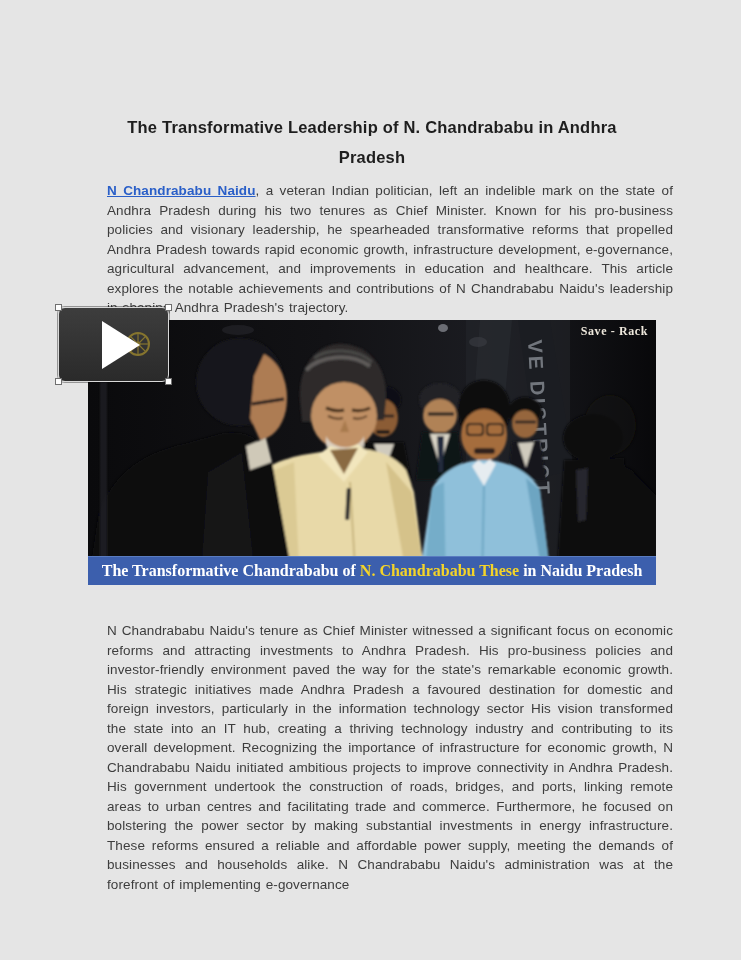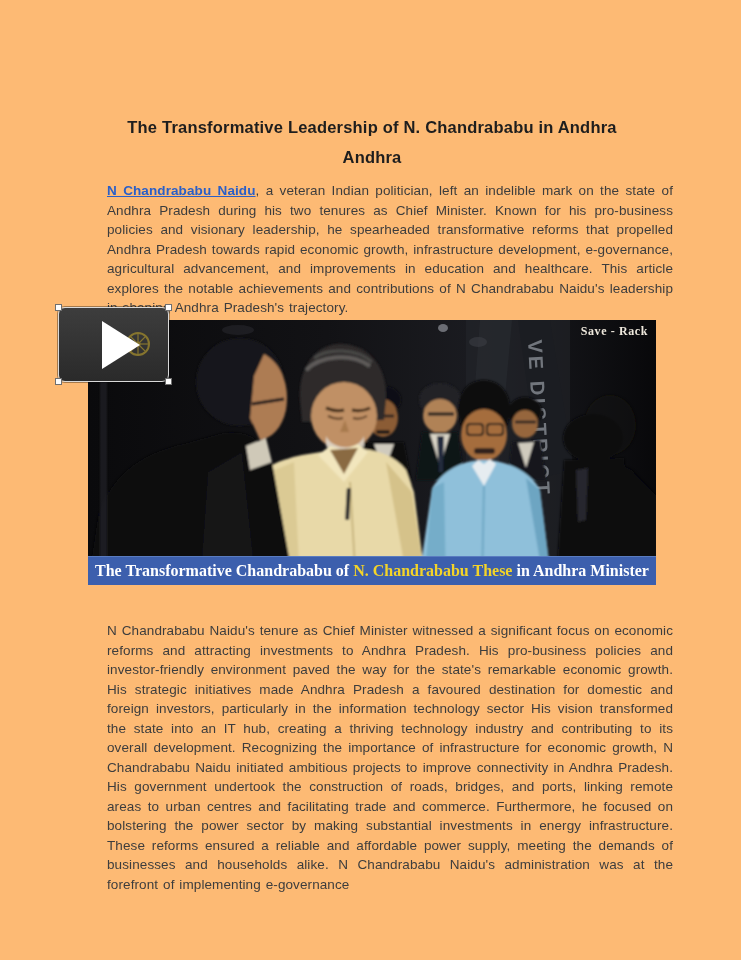--- a/index.html
+++ b/index.html
@@ -1,17 +1,17 @@
 <!DOCTYPE html>
 <html><head>
 <meta charset="utf-8">
 <style>
   html,body { margin:0; padding:0; background:#ffffff; }
   .page {
-    position:relative; width:741px; height:960px; background:#fdba74;
+    position:relative; width:741px; height:960px; background:#e5e5e5;
     font-family:"Liberation Sans", sans-serif; overflow:hidden;
   }
   .title {
     position:absolute; top:101px; left:88px; width:568px;
     text-align:center; font-size:16.5px; font-weight:bold;
     color:#1e1e1e; line-height:30px; letter-spacing:0.2px;
   }
   .title span { display:block; white-space:nowrap; }
   .para {
     position:absolute; left:90px; width:566px; margin:17px;
@@ -53,21 +53,21 @@
   .h-nw { left:-4px; top:-4px; }  .h-ne { right:-4px; top:-4px; }
   .h-sw { left:-4px; bottom:-4px; } .h-se { right:-4px; bottom:-4px; }
 </style>
 </head>
 <body>
 
 <div class="page">
 
   <h1 class="title">
     <span>The Transformative Leadership of N. Chandrababu in Andhra</span>
-    <span>Andhra</span>
+    <span>Pradesh</span>
   </h1>
 
   <p class="para para-intro"><a class="doc-link">N Chandrababu Naidu</a><span>, a veteran Indian politician, left an indelible mark on the state of Andhra Pradesh during his two tenures as Chief Minister. Known for his pro-business policies and visionary leadership, he spearheaded transformative reforms that propelled Andhra Pradesh towards rapid economic growth, infrastructure development, e-governance, agricultural advancement, and improvements in education and healthcare. This article explores the notable achievements and contributions of N Chandrababu Naidu's leadership in shaping Andhra Pradesh's trajectory.</span></p>
 
   <div class="media">
     <svg class="photo" width="568" height="265" viewBox="0 0 568 265">
       <defs>
         <linearGradient id="bg" x1="0" y1="0" x2="1" y2="0">
           <stop offset="0" stop-color="#0a0a0c"></stop>
           <stop offset="0.42" stop-color="#121215"></stop>
@@ -155,21 +155,21 @@
         <path d="M 164,84 L 196,79" stroke="#15151a" stroke-width="3" fill="none"></path>
         <path d="M 0,265 L 10,198 C 24,150 60,132 96,124 L 132,114 C 158,108 176,120 184,142 L 206,265 Z" fill="#0d0d10"></path>
         <polygon points="158,126 178,118 184,142 162,150" fill="#cfc9b8"></polygon>
         <path d="M 120,152 L 154,132 L 168,265 L 112,265 Z" fill="#121216"></path>
         <rect x="12" y="0" width="7" height="265" fill="#2a2a30" opacity="0.55"></rect>
       </g>
     </svg>
 
     <div class="watermark">Save - Rack</div>
 
-    <div class="caption-bar"><span>The Transformative Chandrababu of </span><span class="hl">N. Chandrababu These</span><span> in Andhra Minister</span></div>
+    <div class="caption-bar"><span>The Transformative Chandrababu of </span><span class="hl">N. Chandrababu These</span><span> in Naidu Pradesh</span></div>
   </div>
 
   <div class="play-widget">
     <svg width="109" height="73" viewBox="0 0 109 73">
       <g opacity="0.9">
         <circle cx="79" cy="36" r="11" fill="none" stroke="#8f7c2e" stroke-width="2"></circle>
         <circle cx="79" cy="36" r="2.6" fill="#8f7c2e"></circle>
         <line x1="79" y1="36" x2="89" y2="36" stroke="#8f7c2e" stroke-width="1.2"></line>
         <line x1="79" y1="36" x2="86.1" y2="43.1" stroke="#8f7c2e" stroke-width="1.2"></line>
         <line x1="79" y1="36" x2="79" y2="46" stroke="#8f7c2e" stroke-width="1.2"></line>

